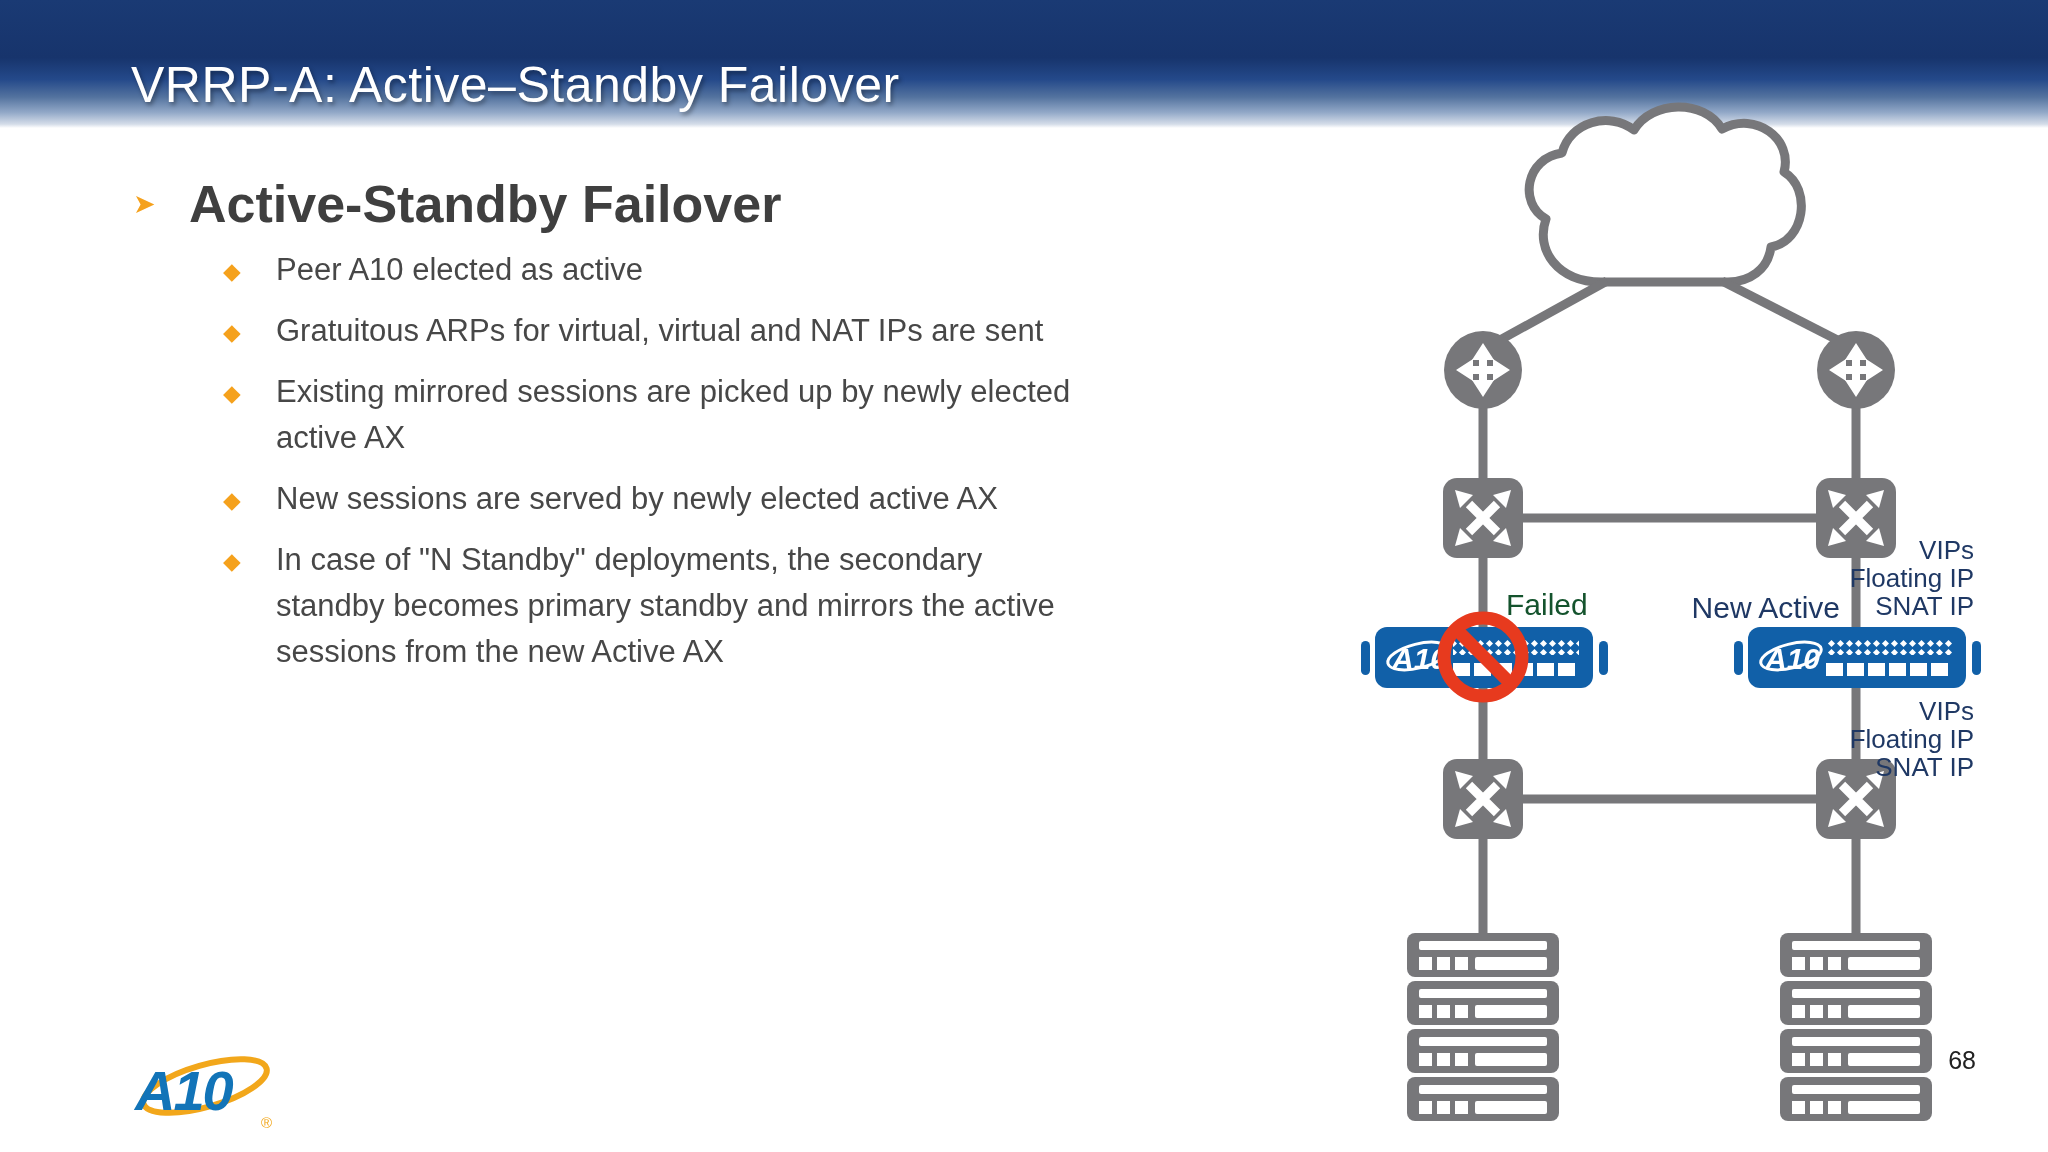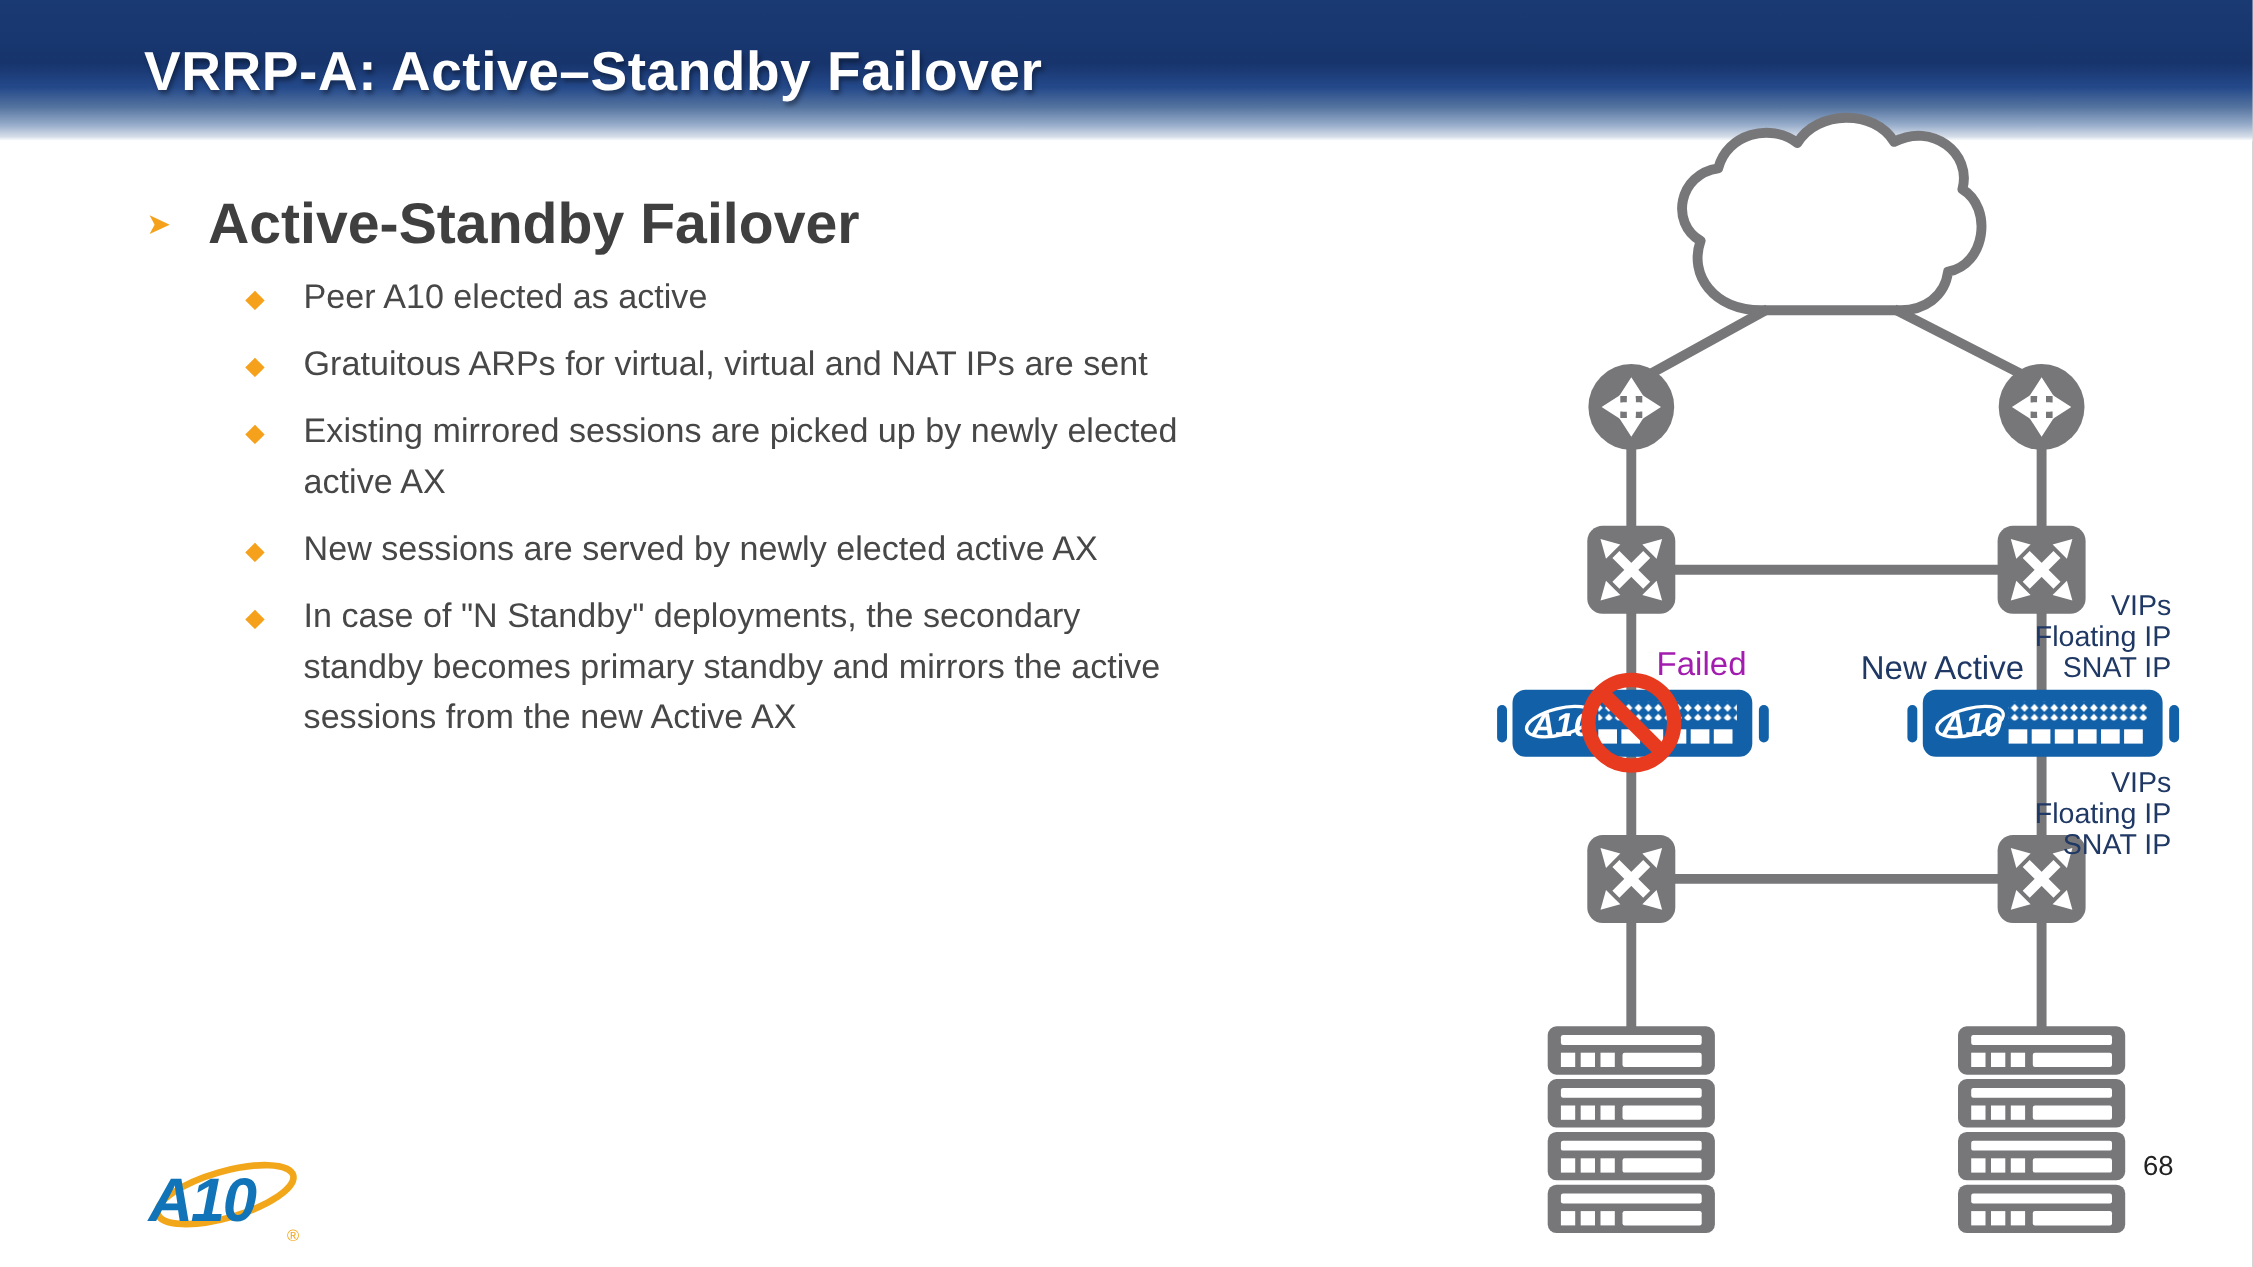--- a/index.html
+++ b/index.html
@@ -2,35 +2,35 @@
 <html><head>
 <meta charset="utf-8">
 <style>
   html,body{margin:0;padding:0;background:#888;}
   .slide{position:relative;width:2048px;height:1152px;background:#ffffff;overflow:hidden;
          font-family:"Liberation Sans","DejaVu Sans",sans-serif;}
   
   .header{position:absolute;left:0;top:0;width:2048px;height:128px;
           background:linear-gradient(180deg,#1a3a74 0%,#17346c 45%,#24498a 62%,#54739f 76%,
                      #93a9c8 88%,#d5dde9 97%,#ffffff 100%);}
-  .title{position:absolute;left:131px;top:36px;font-size:50px;font-weight:bold;color:#ffffff;
+  .title{position:absolute;left:131px;top:56px;font-size:50px;font-weight:normal;color:#ffffff;
          letter-spacing:0.5px;text-shadow:2px 3px 4px rgba(0,0,0,0.35);white-space:nowrap;}
   
   .content{position:absolute;left:133px;top:180px;width:960px;}
   .heading-row{display:flex;align-items:center;}
   .heading-marker{width:56px;font-size:27px;color:#f5a11c;line-height:48px;}
   .heading{font-size:52px;font-weight:bold;color:#3f3f3f;line-height:48px;}
   .bullets{margin-top:19px;}
   .bullet-item{position:relative;padding-left:143px;margin-bottom:15px;
                font-size:31px;line-height:46px;color:#474747;width:809px;}
   .bullet-item .diamond{position:absolute;left:90px;top:1px;font-size:23px;color:#f5a11c;}
   
   .diagram-svg{position:absolute;left:0;top:0;}
   .lbl{position:absolute;white-space:nowrap;}
-  .failed{left:1506px;top:588px;font-size:30px;color:#a21caf;}
+  .failed{left:1506px;top:588px;font-size:30px;color:#14532d;}
   .new-active{right:208px;top:591px;font-size:30px;color:#1f3864;}
   .vip-block{right:74px;text-align:right;font-size:26px;line-height:28px;color:#1f3864;}
   .vip-upper{top:536px;}
   .vip-lower{top:697px;}
   
   .logo-svg{position:absolute;left:123px;top:1046px;}
   .page-num{position:absolute;right:72px;top:1046px;font-size:25px;color:#222222;}
 </style>
 </head>
 <body>

